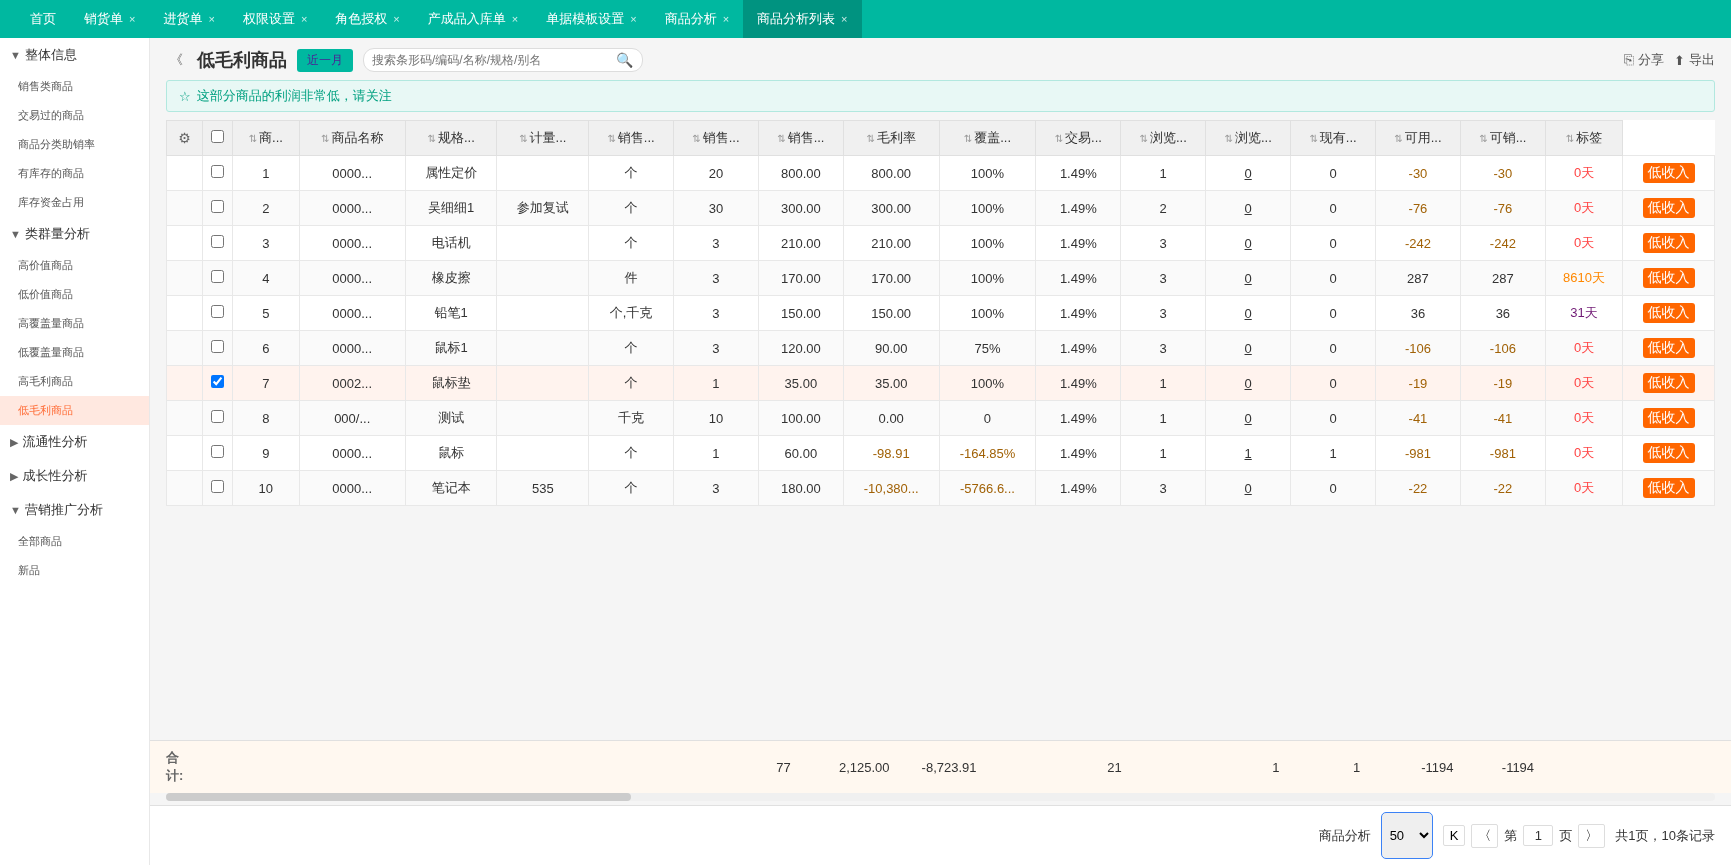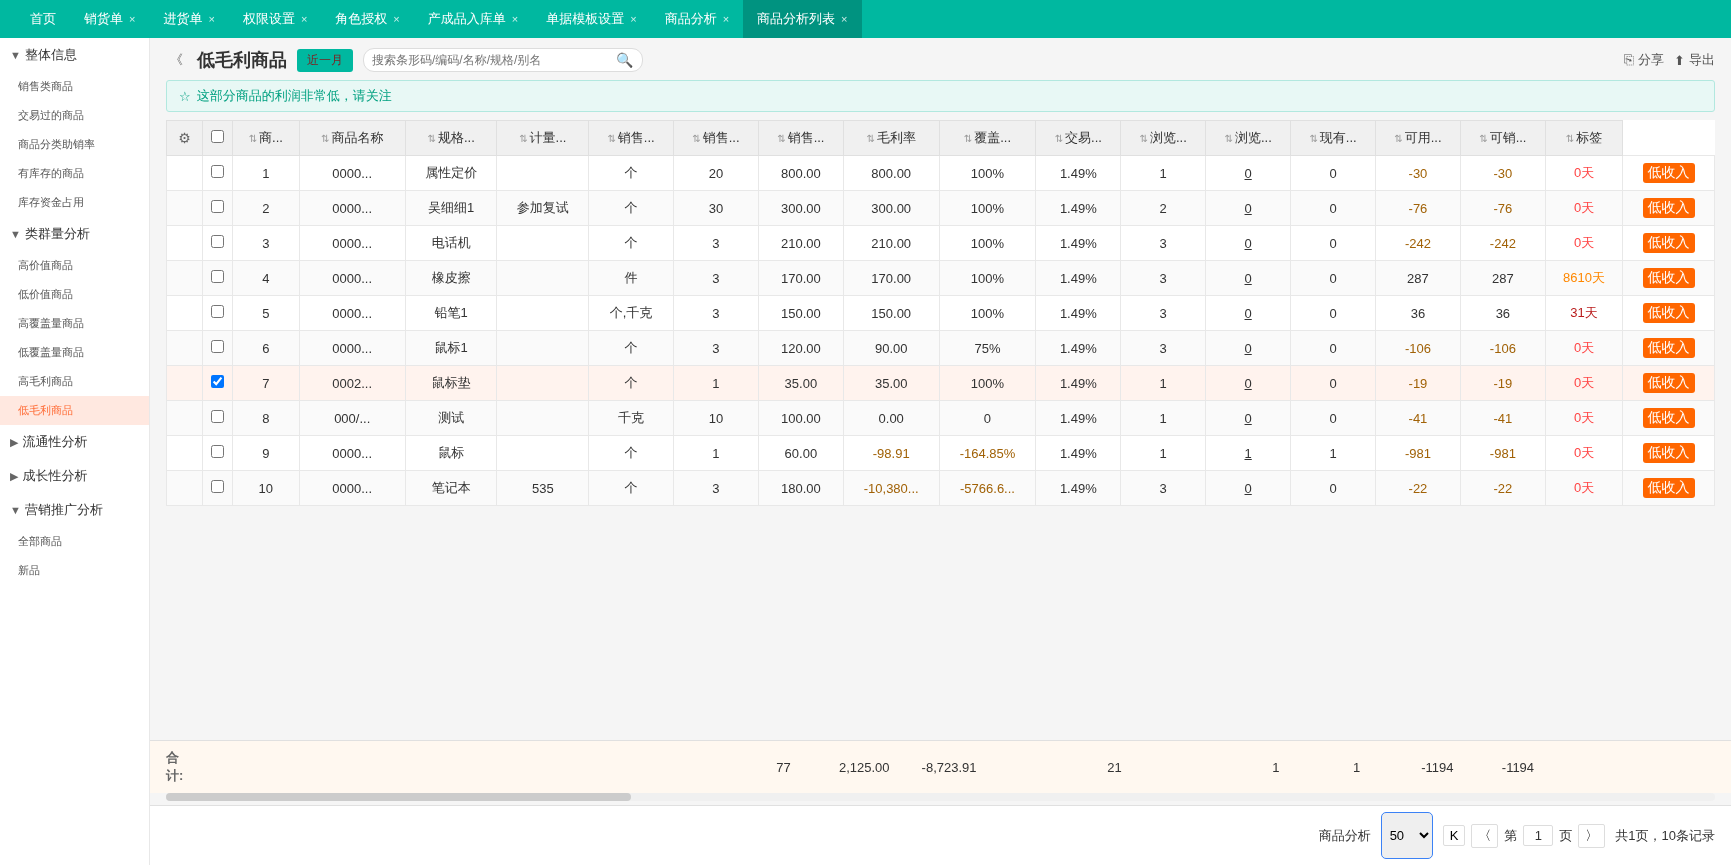--- a/index.html
+++ b/index.html
@@ -75,21 +75,21 @@
       background: #f5f5f5;
       gap: 10px;
     }
     .page-title {
       font-size: 18px;
       font-weight: bold;
       color: #333;
     }
     .filter-btn {
       background: #00b8a0;
-      color: #7f1d1d;
+      color: #4c1d95;
       border: none;
       border-radius: 3px;
       padding: 3px 10px;
       cursor: pointer;
       font-size: 12px;
     }
     .search-box {
       display: flex;
       align-items: center;
       border: 1px solid #ddd;
@@ -479,21 +479,21 @@
     <td>3</td>
     <td>150.00</td>
     <td class="">150.00</td>
     <td class="">100%</td>
     <td>1.49%</td>
     <td>3</td>
     <td class="underline">0</td>
     <td>0</td>
     <td class="">36</td>
     <td class="">36</td>
-    <td style="color:#b91c1c">31天</td>
+    <td style="color:#701a75">31天</td>
     <td><span class="tag-badge">低收入</span></td>
   </tr>
             <tr>
     <td></td>
     <td><input type="checkbox" style=""></td>
     <td>6</td>
     <td>0000...</td>
     <td>鼠标1</td>
     <td></td>
     <td>个</td>

